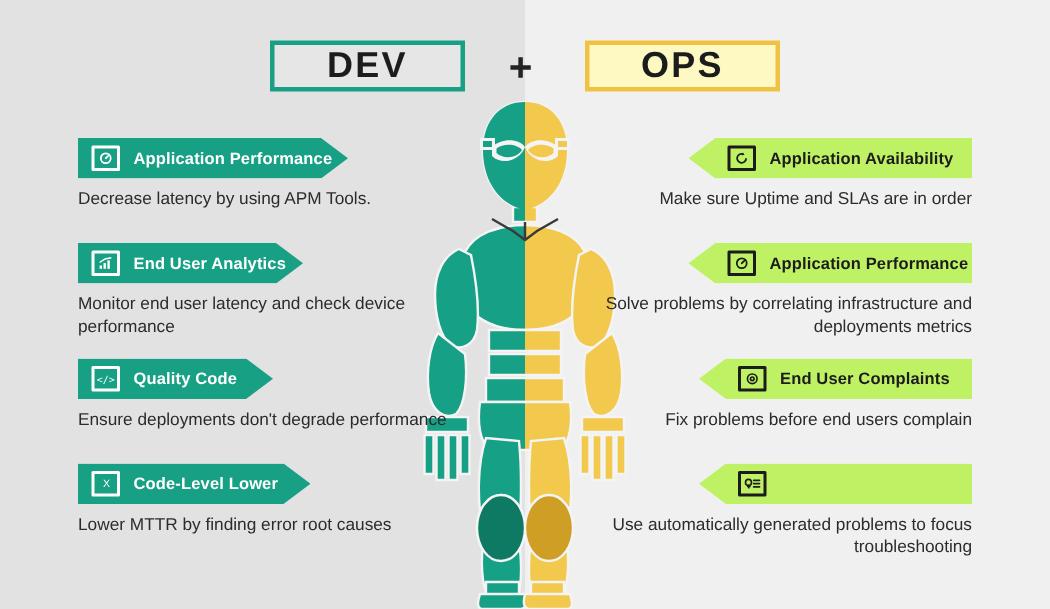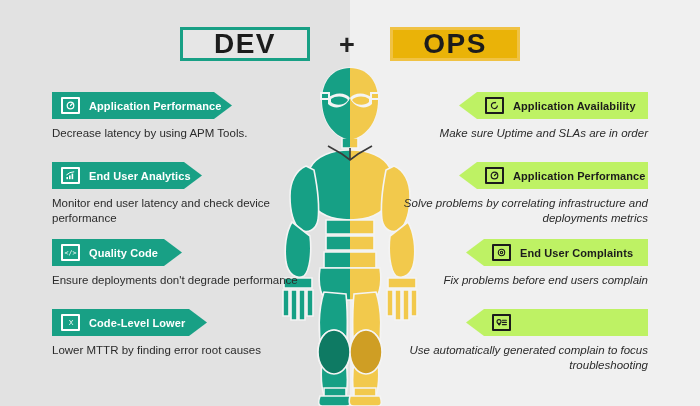--- a/index.html
+++ b/index.html
@@ -11,24 +11,24 @@
   #stage{position:relative;width:700px;height:406px;overflow:hidden;}
 
   
   .bg-left{position:absolute;left:0;top:0;width:350px;height:406px;background:#e2e2e2;}
   .bg-right{position:absolute;left:350px;top:0;width:350px;height:406px;background:#f0f0f0;}
 
   
   .title-box{
     position:absolute;top:27px;height:34px;box-sizing:border-box;
     display:flex;align-items:center;justify-content:center;
-    font-weight:bold;font-size:28px;letter-spacing:1.5px;color:#1c1c1c;
+    font-weight:bold;font-size:24px;letter-spacing:1.5px;color:#1c1c1c;
   }
   #title-dev{left:180px;width:130px;border:3px solid #18a085;background:#e6e6e6;}
-  #title-ops{left:390px;width:130px;border:3px solid #f0c244;background:#eab308;}
+  #title-ops{left:390px;width:130px;border:3px solid #f0c244;background:#fef9c3;}
   #plus-sign{
     position:absolute;left:332px;top:30px;width:30px;height:30px;
     display:flex;align-items:center;justify-content:center;
     font-size:27px;font-weight:bold;color:#232323;line-height:1;
   }
 
   
   .banner{
     position:absolute;height:27px;box-sizing:border-box;
     display:flex;align-items:center;
@@ -57,21 +57,21 @@
     margin-left:9px;font-size:11px;font-weight:bold;white-space:nowrap;letter-spacing:.1px;
   }
   .banner.left .btxt{color:#ffffff;}
   .banner.right .btxt{color:#1c1c1c;}
 
   
   .desc{
     position:absolute;font-size:11.5px;color:#2b2b2b;line-height:15px;
   }
   .desc.left{text-align:left;}
-  .desc.right{text-align:right;font-style:italic;}
+  .desc.right{text-align:right;}
 
   
   #figure{position:absolute;left:270px;top:62px;width:160px;height:344px;}
   #figure svg{display:block;width:160px;height:344px;}
 </style>
 </head>
 <body>
 
 <div id="stage">
 
@@ -247,15 +247,15 @@
 
   <div class="banner right" style="left:466px;top:309px;width:182px;">
     <span class="ico">
       <svg width="12" height="9" viewBox="0 0 12 9">
           <circle cx="3" cy="3.6" r="2" fill="none" stroke="#1c1c1c" stroke-width="1.1"></circle>
           <path d="M6.4 2.2 h4 M6.4 4.4 h4 M6.4 6.6 h4" stroke="#1c1c1c" stroke-width="1.1" stroke-linecap="round"></path>
           <path d="M2 6.4 h2.4 M3.2 5.2 v2.4" stroke="#1c1c1c" stroke-width="1"></path>
         </svg>
     </span>
   </div>
-  <div class="desc right" style="left:398px;top:343px;width:250px;">Use automatically generated complain to focus troubleshooting</div>
+  <div class="desc right" style="left:398px;top:343px;width:250px;">Use automatically generated problems to focus troubleshooting</div>
 
 </div>
 
 </body></html>

